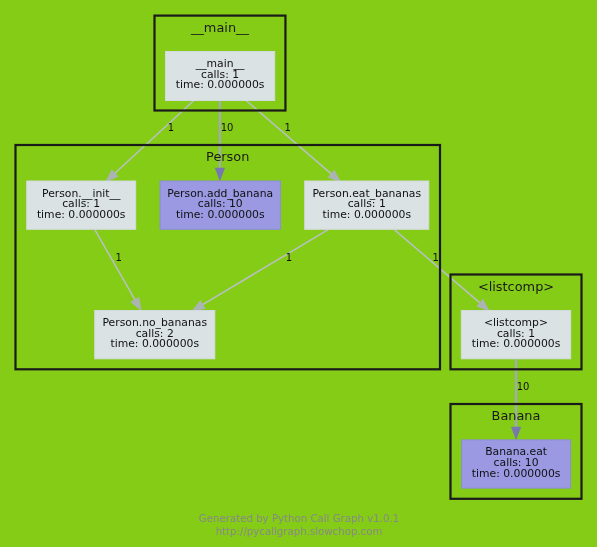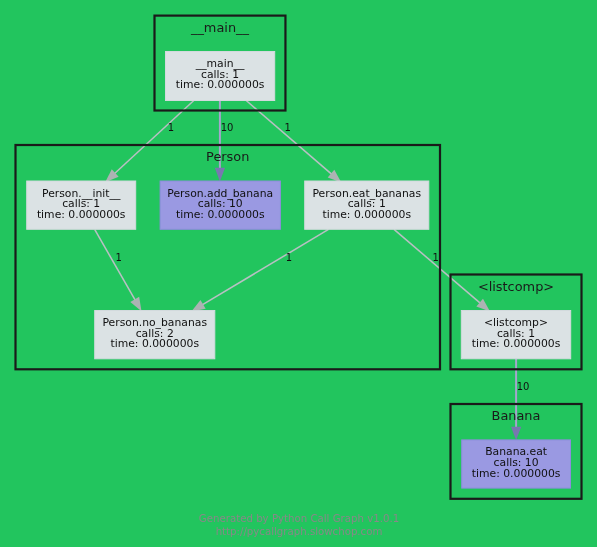--- a/index.html
+++ b/index.html
@@ -1,20 +1,20 @@
 <!DOCTYPE html>
 <html><head>
 <meta charset="utf-8">
 <title>Python Call Graph</title>
 <style>
   html,body{margin:0;padding:0;background:#ffffff;}
   body{width:597px;height:547px;overflow:hidden;
        font-family:"DejaVu Sans", sans-serif;
        -webkit-font-smoothing:antialiased;}
-  #stage{position:relative;width:597px;height:547px;background:#22c55e;}
+  #stage{position:relative;width:597px;height:547px;background:#84cc16;}
   svg#graph{position:absolute;left:0;top:0;display:block;}
   svg text{font-family:"DejaVu Sans", sans-serif;}
   .cluster-rect{fill:none;stroke:#1a1a1a;stroke-width:2.2;}
   .cluster-label{font-size:12.9px;fill:#1a1a1a;text-anchor:middle;}
   .node-rect-cold{fill:#dbe2e4;stroke:#d2dadd;stroke-width:1;}
   .node-rect-hot{fill:#9a99e2;stroke:#8d8cdc;stroke-width:1;}
   .node-label{font-size:10.8px;fill:#101010;text-anchor:middle;}
   .edge-label{font-size:10px;fill:#101010;text-anchor:start;}
   .edge-cold{stroke:#b8c0c3;stroke-width:1.55;fill:none;}
   .edge-hot{stroke:#a5a5cd;stroke-width:2;fill:none;}

